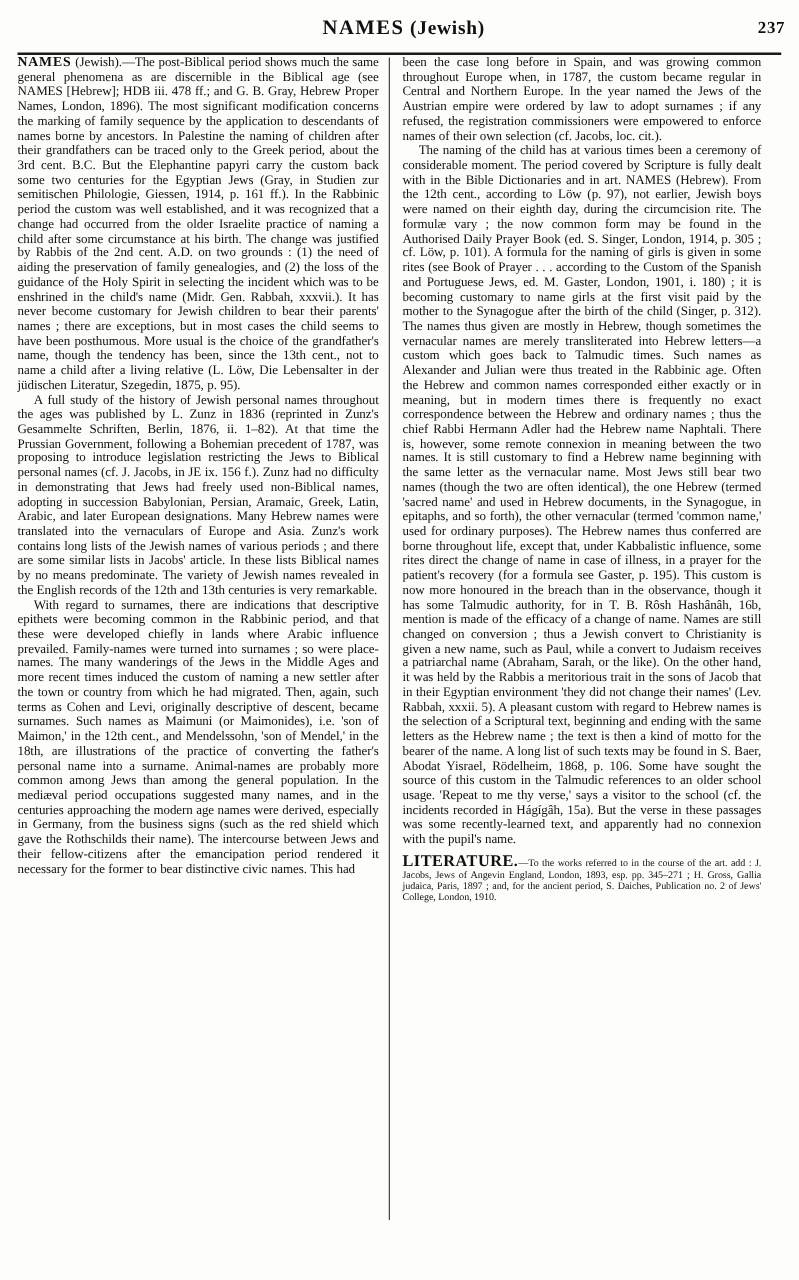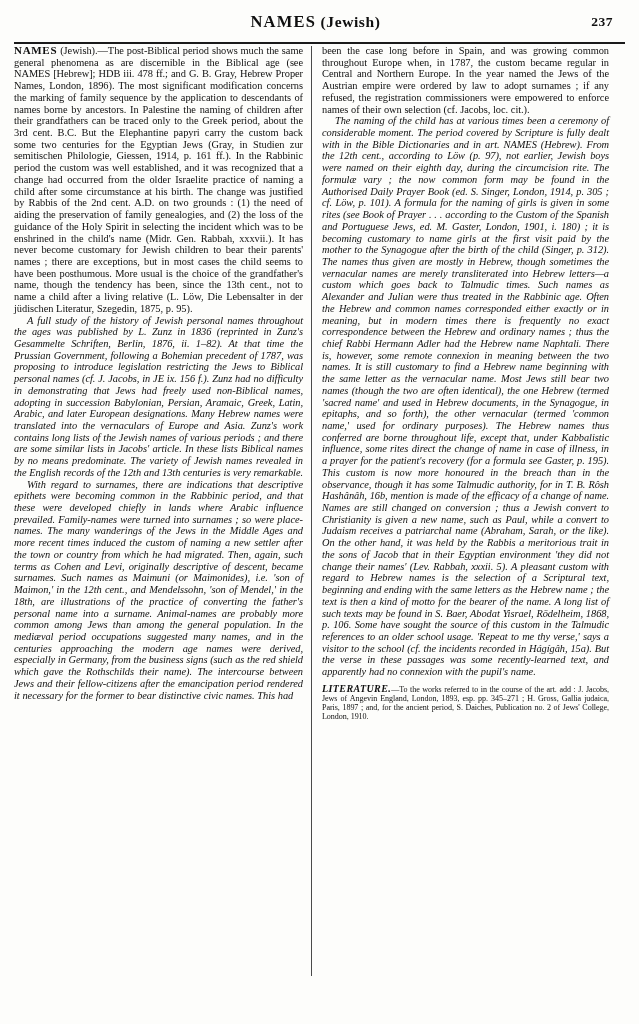--- a/index.html
+++ b/index.html
@@ -23,21 +23,21 @@
     inset: 0;
     background: #fdfdfb;
     padding: 0;
     box-sizing: border-box;
   }
 
   
   .running-head {
     position: relative;
     height: 40px;
-    margin: 0 22px 0 14px;
+    margin: 0 7px 0 14px;
   }
   .rh-title {
     position: absolute;
     left: 0; right: 0;
     top: 12px;
     text-align: center;
     font-family: "Liberation Serif", "DejaVu Serif", serif;
     font-weight: bold;
     font-size: 15.5px;
     letter-spacing: 0.6px;
@@ -87,43 +87,42 @@
     font-size: 10.4px;
     line-height: 11.72px;
     text-align: justify;
     text-justify: inter-word;
     font-family: "Liberation Serif", "DejaVu Serif", serif;
     -webkit-font-smoothing: none;
     letter-spacing: -0.05px;
     word-spacing: 0.2px;
     hyphens: none;
   }
-  p.para + p.para { text-indent: 13px; font-style: italic; }
+  p.para + p.para { text-indent: 13px; }
   p.para.first { text-indent: 0; }
 
   .lead {
     font-weight: bold;
     letter-spacing: 0.7px;
     font-size: 11px;
   }
 
   
   .literature {
     margin: 6px 0 0 0;
     font-size: 8.05px;
     line-height: 9.1px;
     text-align: justify;
     font-family: "Liberation Serif", "DejaVu Serif", serif;
     letter-spacing: -0.05px;
   }
   .literature .lit-label {
     font-weight: bold;
-    font-size: 10px;
+    font-size: 13px;
     letter-spacing: 0.4px;
-    font-style: italic;
   }
   .signature {
     margin-top: 3px;
     text-align: right;
     padding-right: 34px;
     font-size: 11.5px;
     font-weight: bold;
     letter-spacing: 0.7px;
   }
   .signature .sig-sc { font-size: 12.5px; letter-spacing: 0.9px; }

